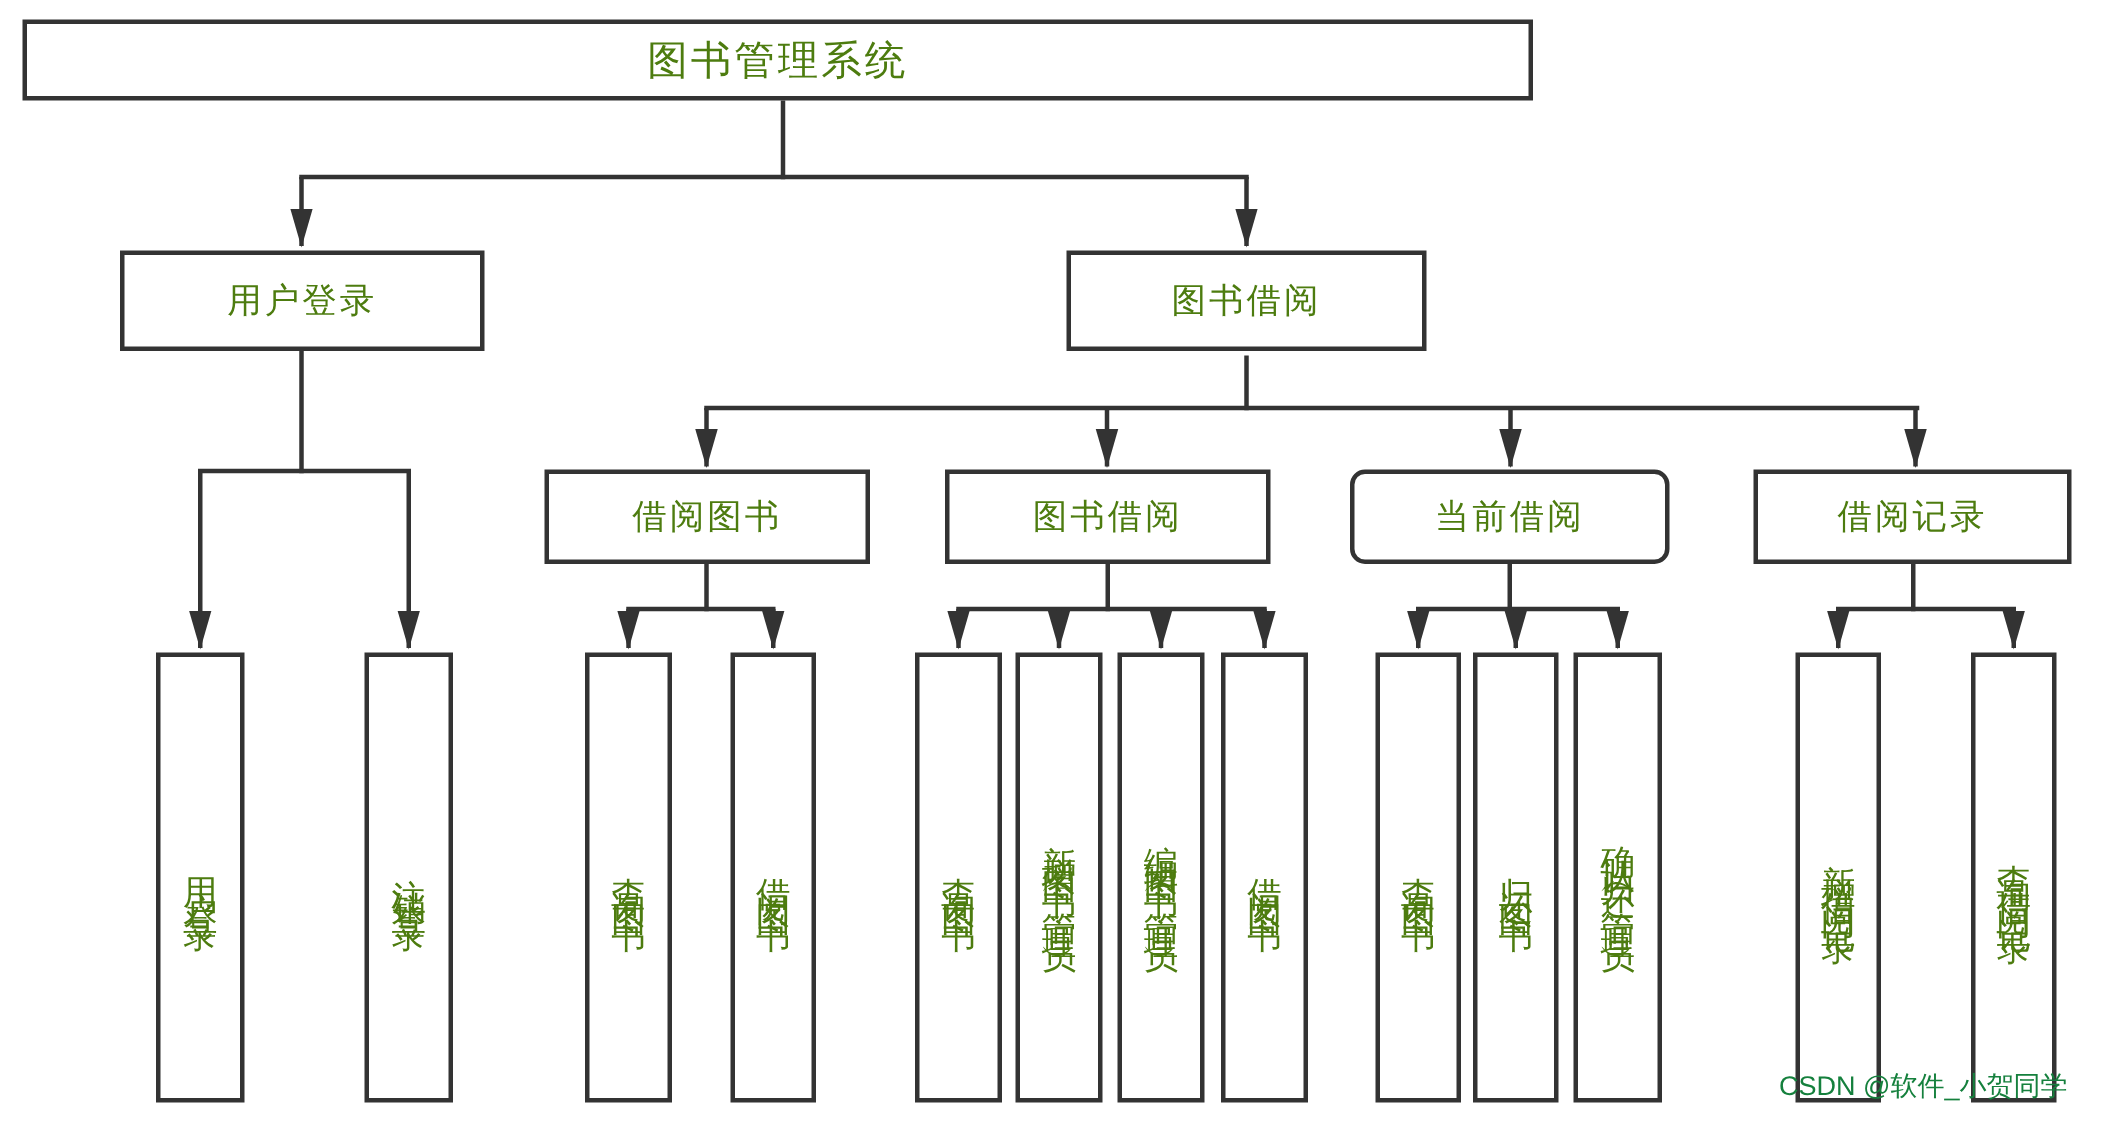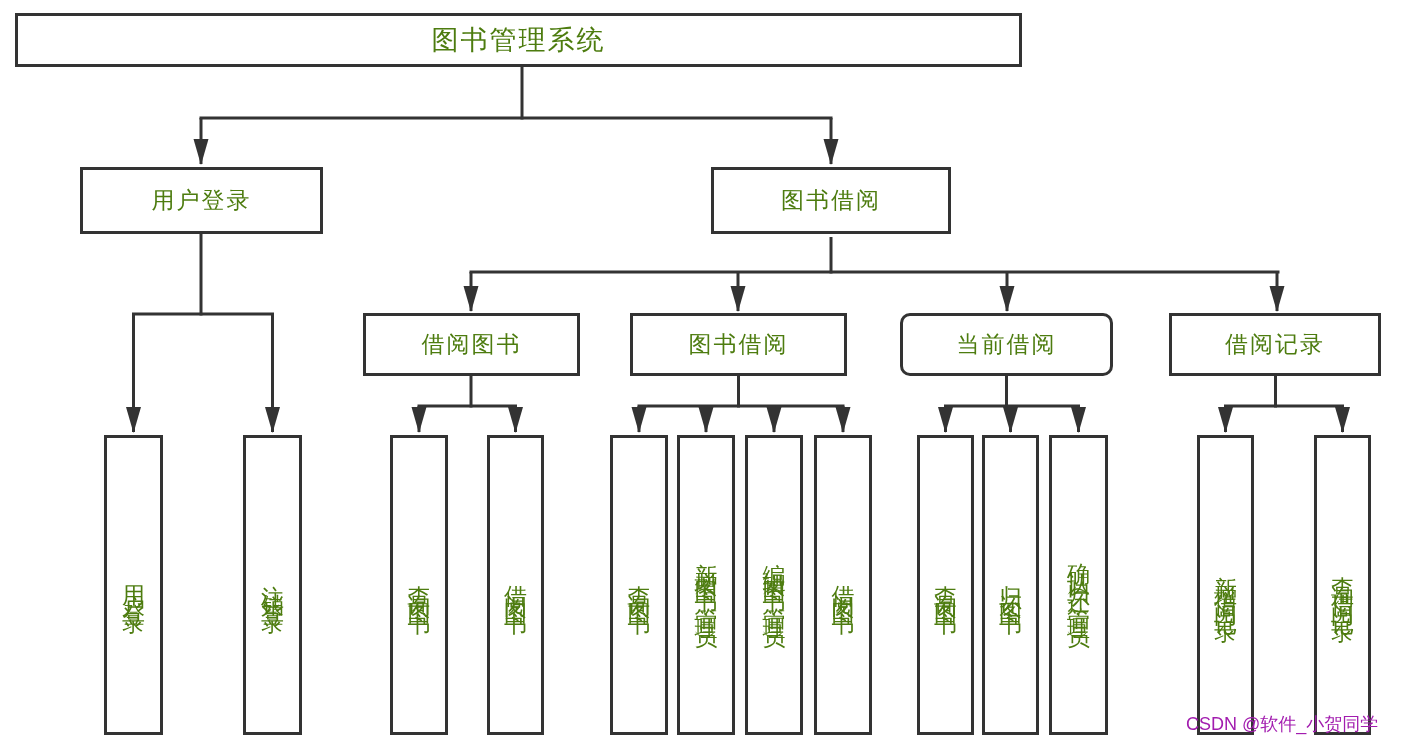--- a/index.html
+++ b/index.html
@@ -28,21 +28,21 @@
     text-orientation:mixed;
     font-size:23px;
     line-height:1;
     letter-spacing:9px;
   }
   .watermark{
     position:absolute;
     z-index:3;
     left:1186px;top:712px;
     font-size:18px;
-    color:#a21caf;
+    color:#15803d;
     white-space:nowrap;
   }
 </style>
 </head>
 <body>
 
 <div class="canvas">
 
   <svg class="wires" width="1405" height="747" viewBox="0 0 1405 747">
     <defs>

